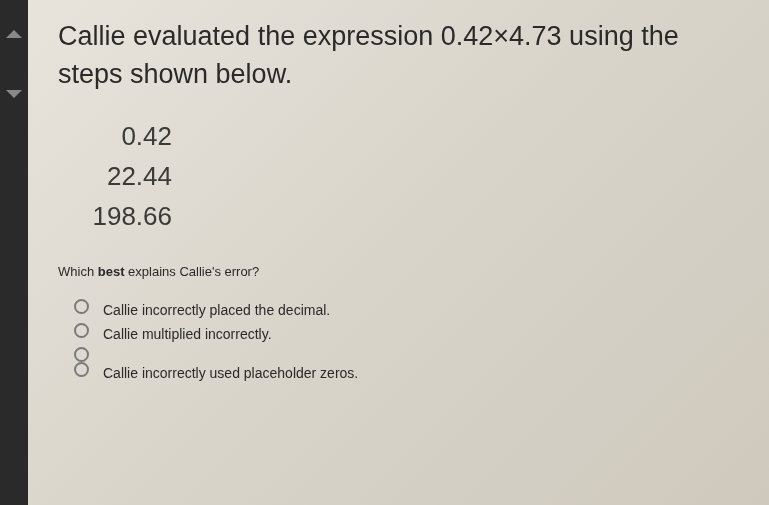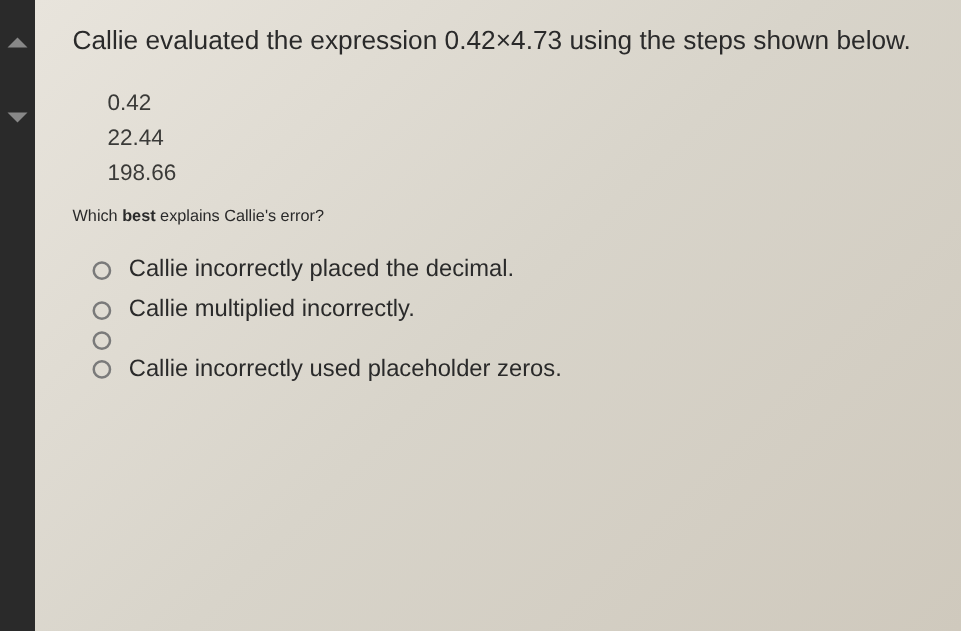--- a/index.html
+++ b/index.html
@@ -28,49 +28,48 @@
       background: #2a2a2a;
     }
     .tri {
       width: 0; height: 0;
       border-left: 8px solid transparent;
       border-right: 8px solid transparent;
     }
     .tri-up { border-bottom: 8px solid #888; position: absolute; left: 6px; top: 30px; }
     .tri-down { border-top: 8px solid #888; position: absolute; left: 6px; top: 90px; }
     .question-text {
-      font-size: 21px;
+      font-size: 27px;
       line-height: 1.4;
       margin-bottom: 22px;
     }
     .expr { display: inline; }
     .work {
       margin-left: 28px;
-      margin-bottom: 12px;
+      margin-bottom: 28px;
       font-family: Arial, sans-serif;
-      font-size: 18px;
-      text-align: left;
+      font-size: 26px;
+      text-align: right;
       width: 86px;
       line-height: 1.55;
       color: #3a3a38;
     }
     .work div { white-space: pre; }
     .underline { border-bottom: 2px solid #3a3a38; display: inline-block; min-width:60px; }
     .prompt {
       font-size: 13px;
       margin-bottom: 20px;
     }
     .options {
       margin-left: 16px;
     }
     .option {
       display: flex;
-      align-items: center;
       gap: 14px;
-      font-size: 19px;
+      font-size: 14px;
       line-height: 1.7;
       color: #2a2a2a;
     }
     .radio {
       width: 15px; height: 15px;
       border: 2px solid #7a7a7a;
       border-radius: 50%;
       background: transparent;
       flex-shrink: 0;
     }

